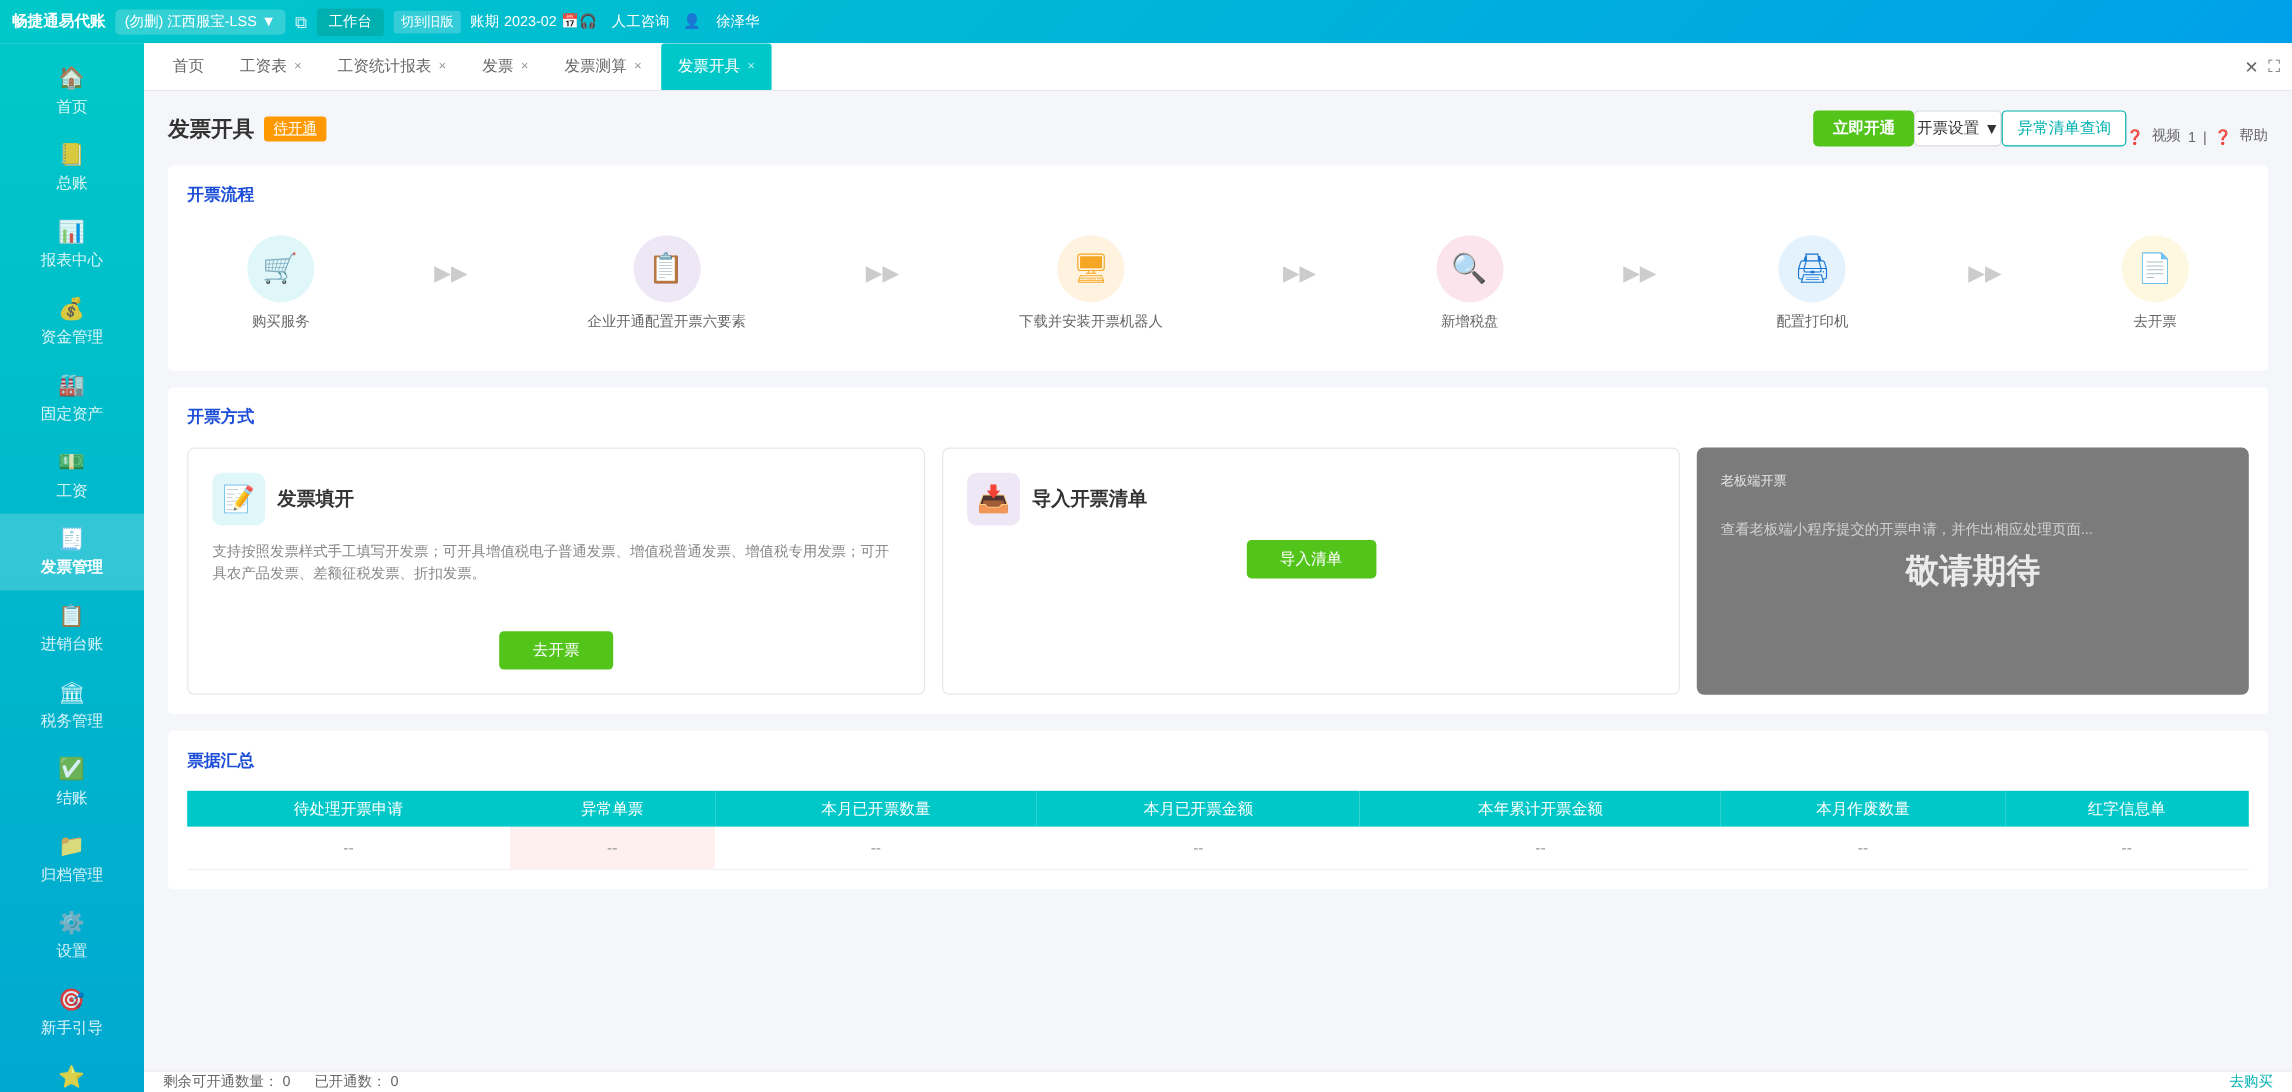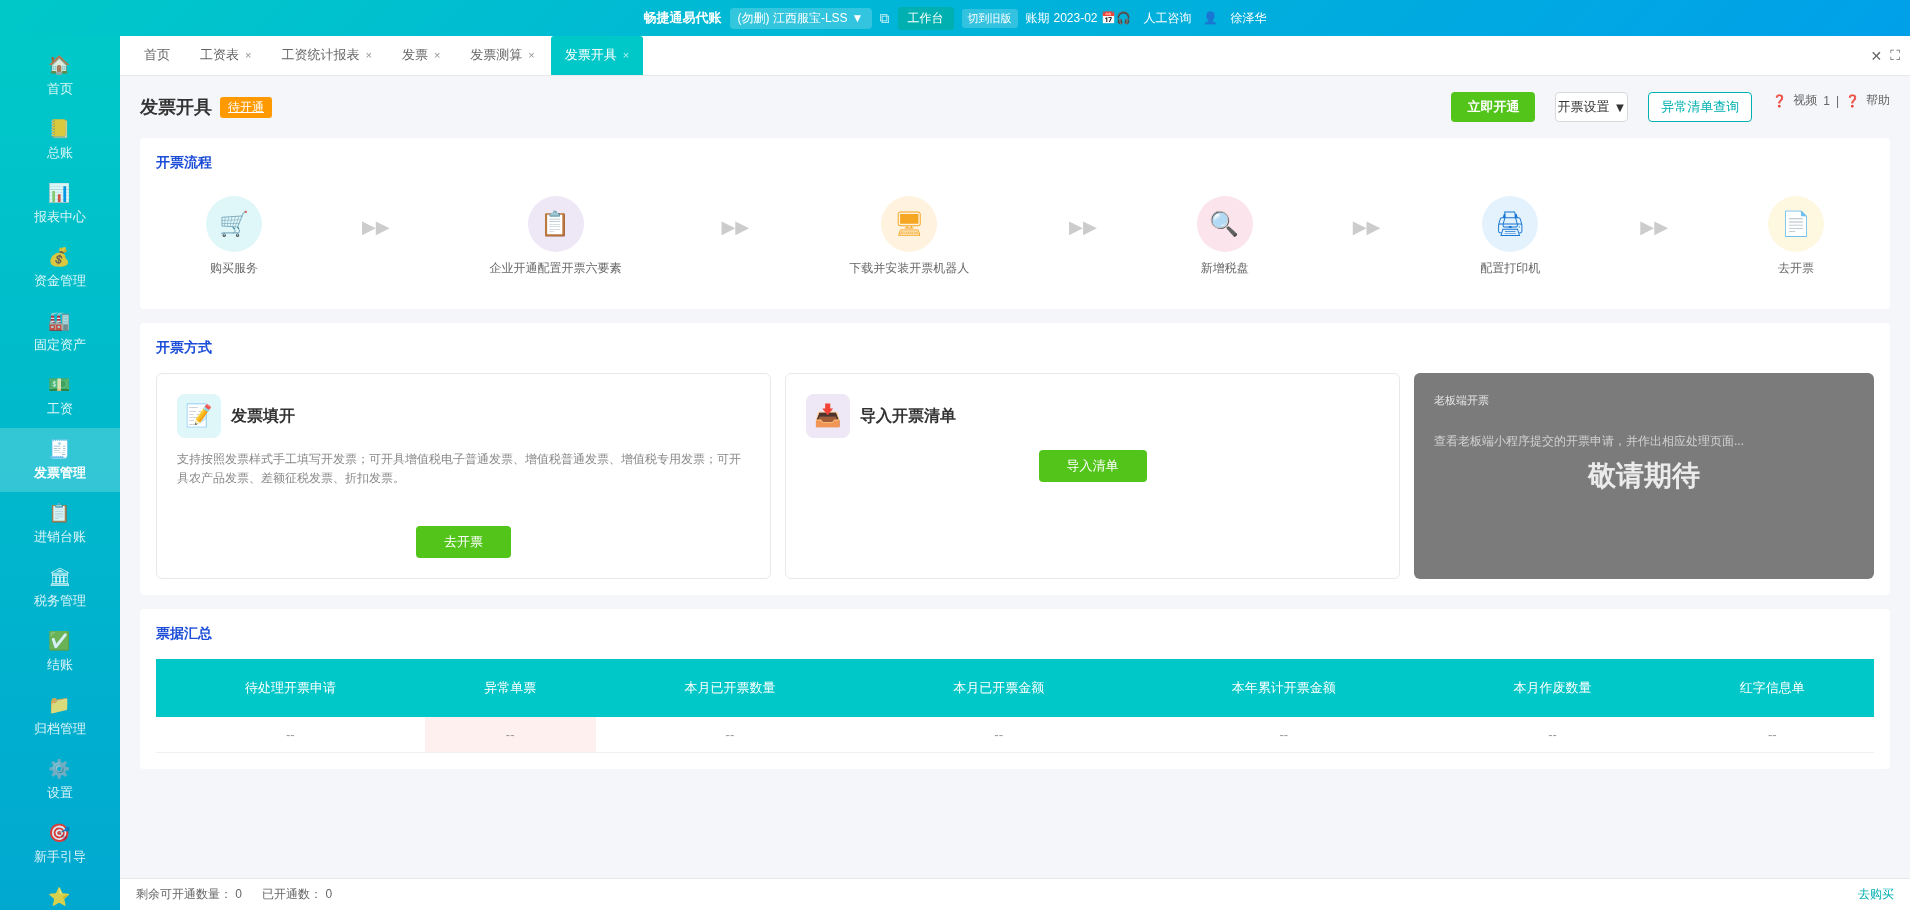--- a/index.html
+++ b/index.html
@@ -4,21 +4,21 @@
   <style>
     * { box-sizing: border-box; margin: 0; padding: 0; }
     body { font-family: "Microsoft YaHei", "PingFang SC", sans-serif; font-size: 13px; background: #f0f2f5; color: #333; overflow: hidden; height: 910px; width: 1910px; }
 
     
     .top-bar {
       height: 36px;
       background: linear-gradient(135deg, #00c8c8, #00a0e9);
       display: flex;
       align-items: center;
-      justify-content: center;
+      justify-content: flex-start;
       padding: 0 10px;
       color: white;
     }
     .top-bar-left { display: flex; align-items: center; gap: 8px; }
     .top-bar-logo { font-size: 13px; font-weight: bold; color: white; }
     .top-bar-company {
       background: rgba(255,255,255,0.2);
       border-radius: 4px;
       padding: 2px 8px;
       font-size: 12px;
@@ -151,21 +151,21 @@
     .page-title-wrap { display: flex; align-items: center; gap: 8px; }
     .page-title { font-size: 18px; font-weight: bold; color: #333; }
     .status-badge {
       background: #ff9900;
       color: white;
       padding: 2px 8px;
       border-radius: 3px;
       font-size: 12px;
       text-decoration: underline;
     }
-    .page-actions { display: flex; align-items: flex-start; gap: 20px; margin-left: 28px; }
+    .page-actions { display: flex; align-items: flex-end; gap: 0; margin-left: 28px; }
     .btn-primary {
       background: #52c41a;
       color: white;
       border: none;
       padding: 6px 16px;
       border-radius: 4px;
       cursor: pointer;
       font-size: 13px;
       font-weight: bold;
     }
@@ -279,38 +279,38 @@
       background: rgba(0,0,0,0.1);
       border-radius: 6px;
     }
     .coming-soon-text { font-size: 28px; font-weight: bold; color: rgba(255,255,255,0.85); }
 
     
     .summary-table { width: 100%; border-collapse: collapse; }
     .summary-table th {
       background: #00c8c8;
       color: white;
-      padding: 20px 8px;
+      padding: 6px 8px;
       text-align: center;
       font-size: 13px;
       font-weight: normal;
     }
     .summary-table td {
       background: white;
       padding: 10px 8px;
       text-align: center;
       font-size: 13px;
       color: #999;
       border-bottom: 1px solid #f0f0f0;
     }
     .summary-table td.pink-bg { background: #fff0f0; }
 
     
     .bottom-bar {
-      height: 32px;
+      height: 18px;
       background: white;
       border-top: 1px solid #e8e8e8;
       display: flex;
       align-items: center;
       padding: 0 16px;
       font-size: 12px;
       color: #666;
       gap: 20px;
     }
     .bottom-bar a { color: #00b0b0; text-decoration: none; cursor: pointer; }

